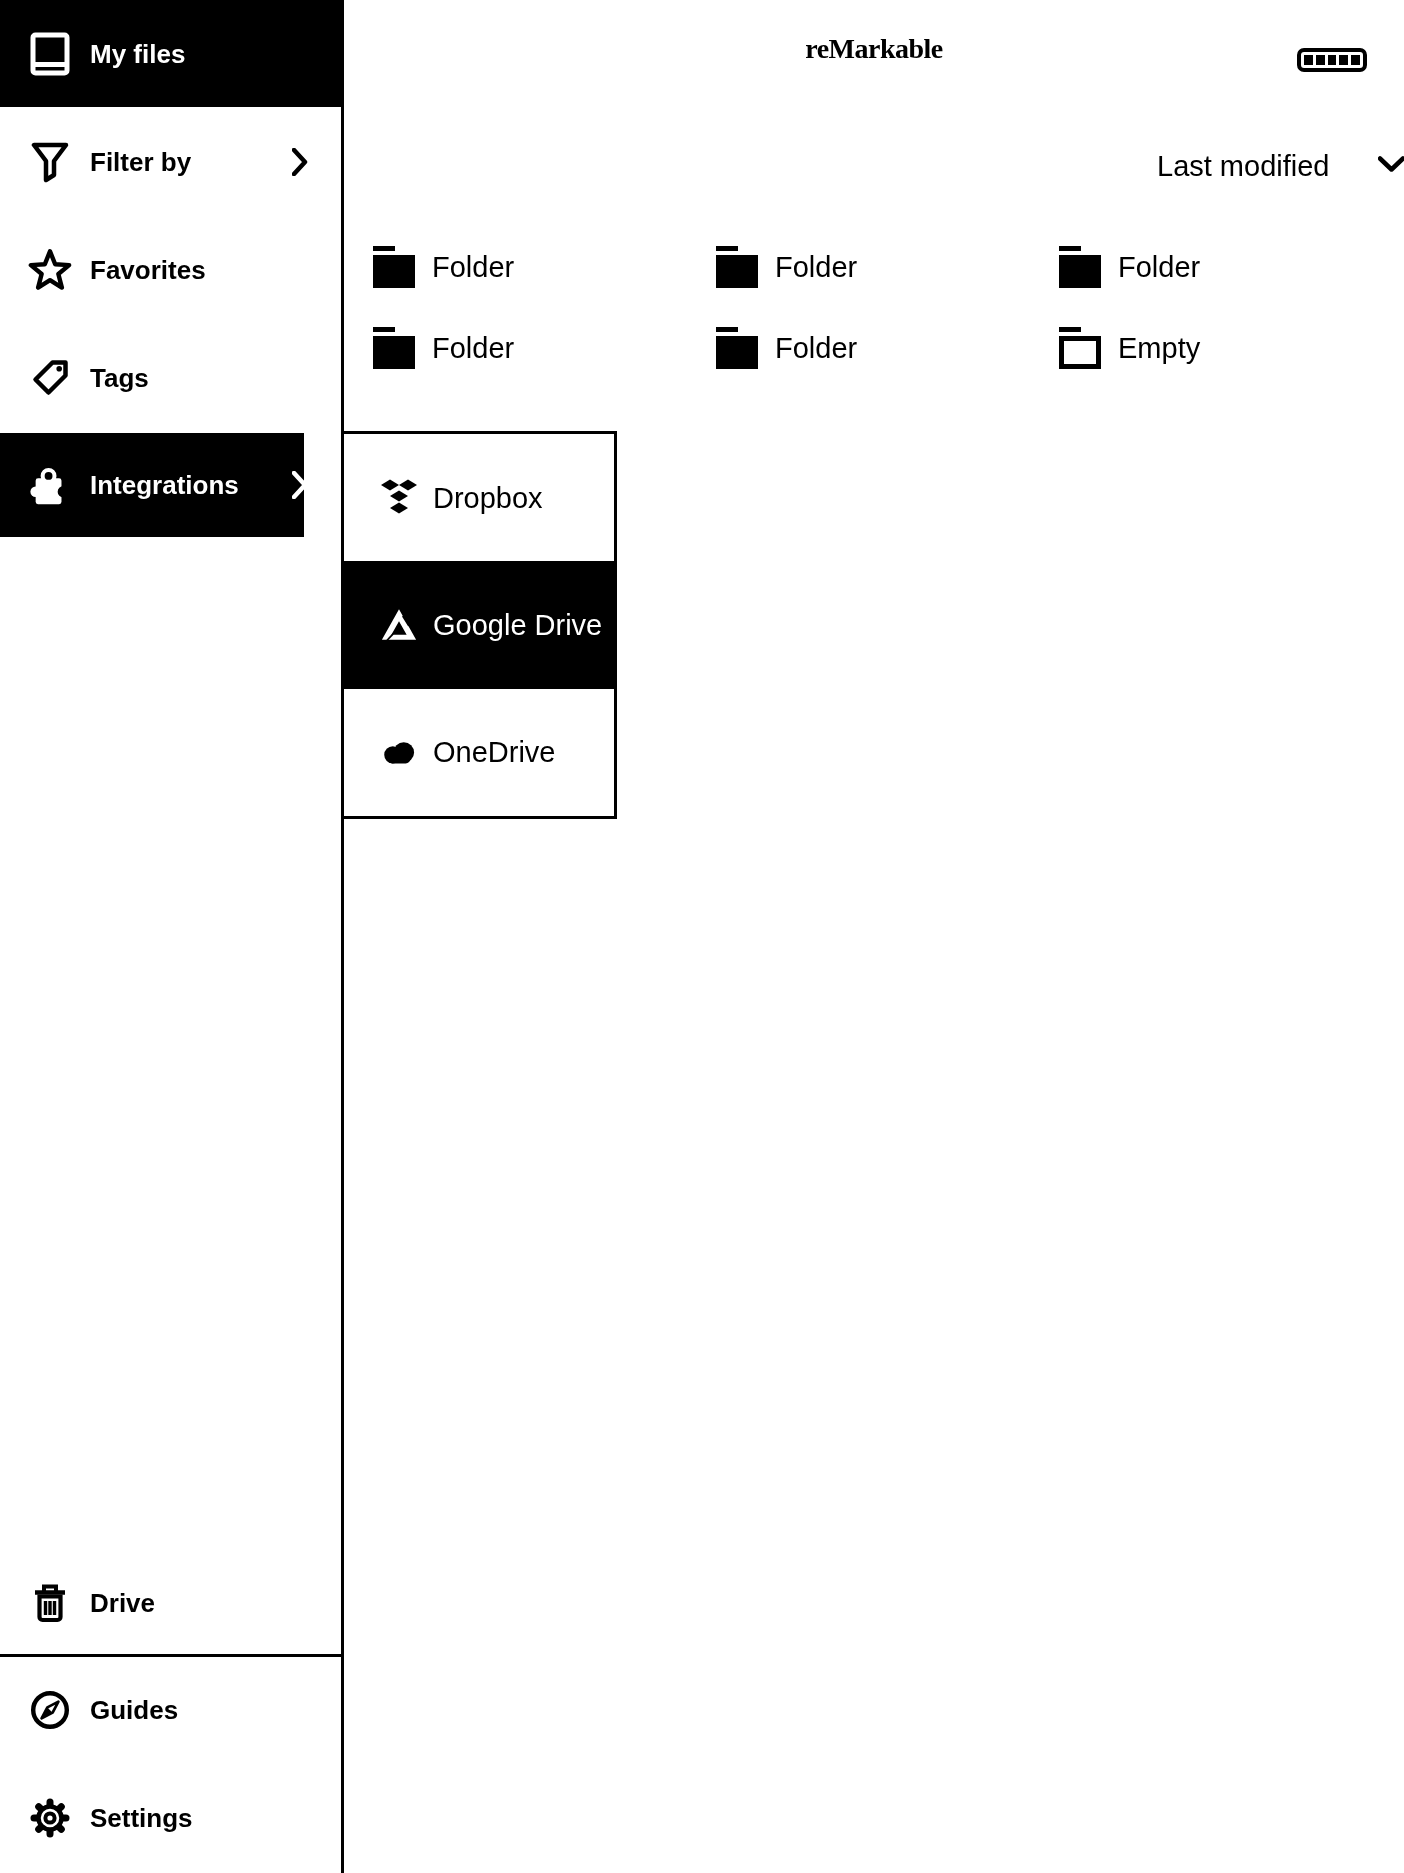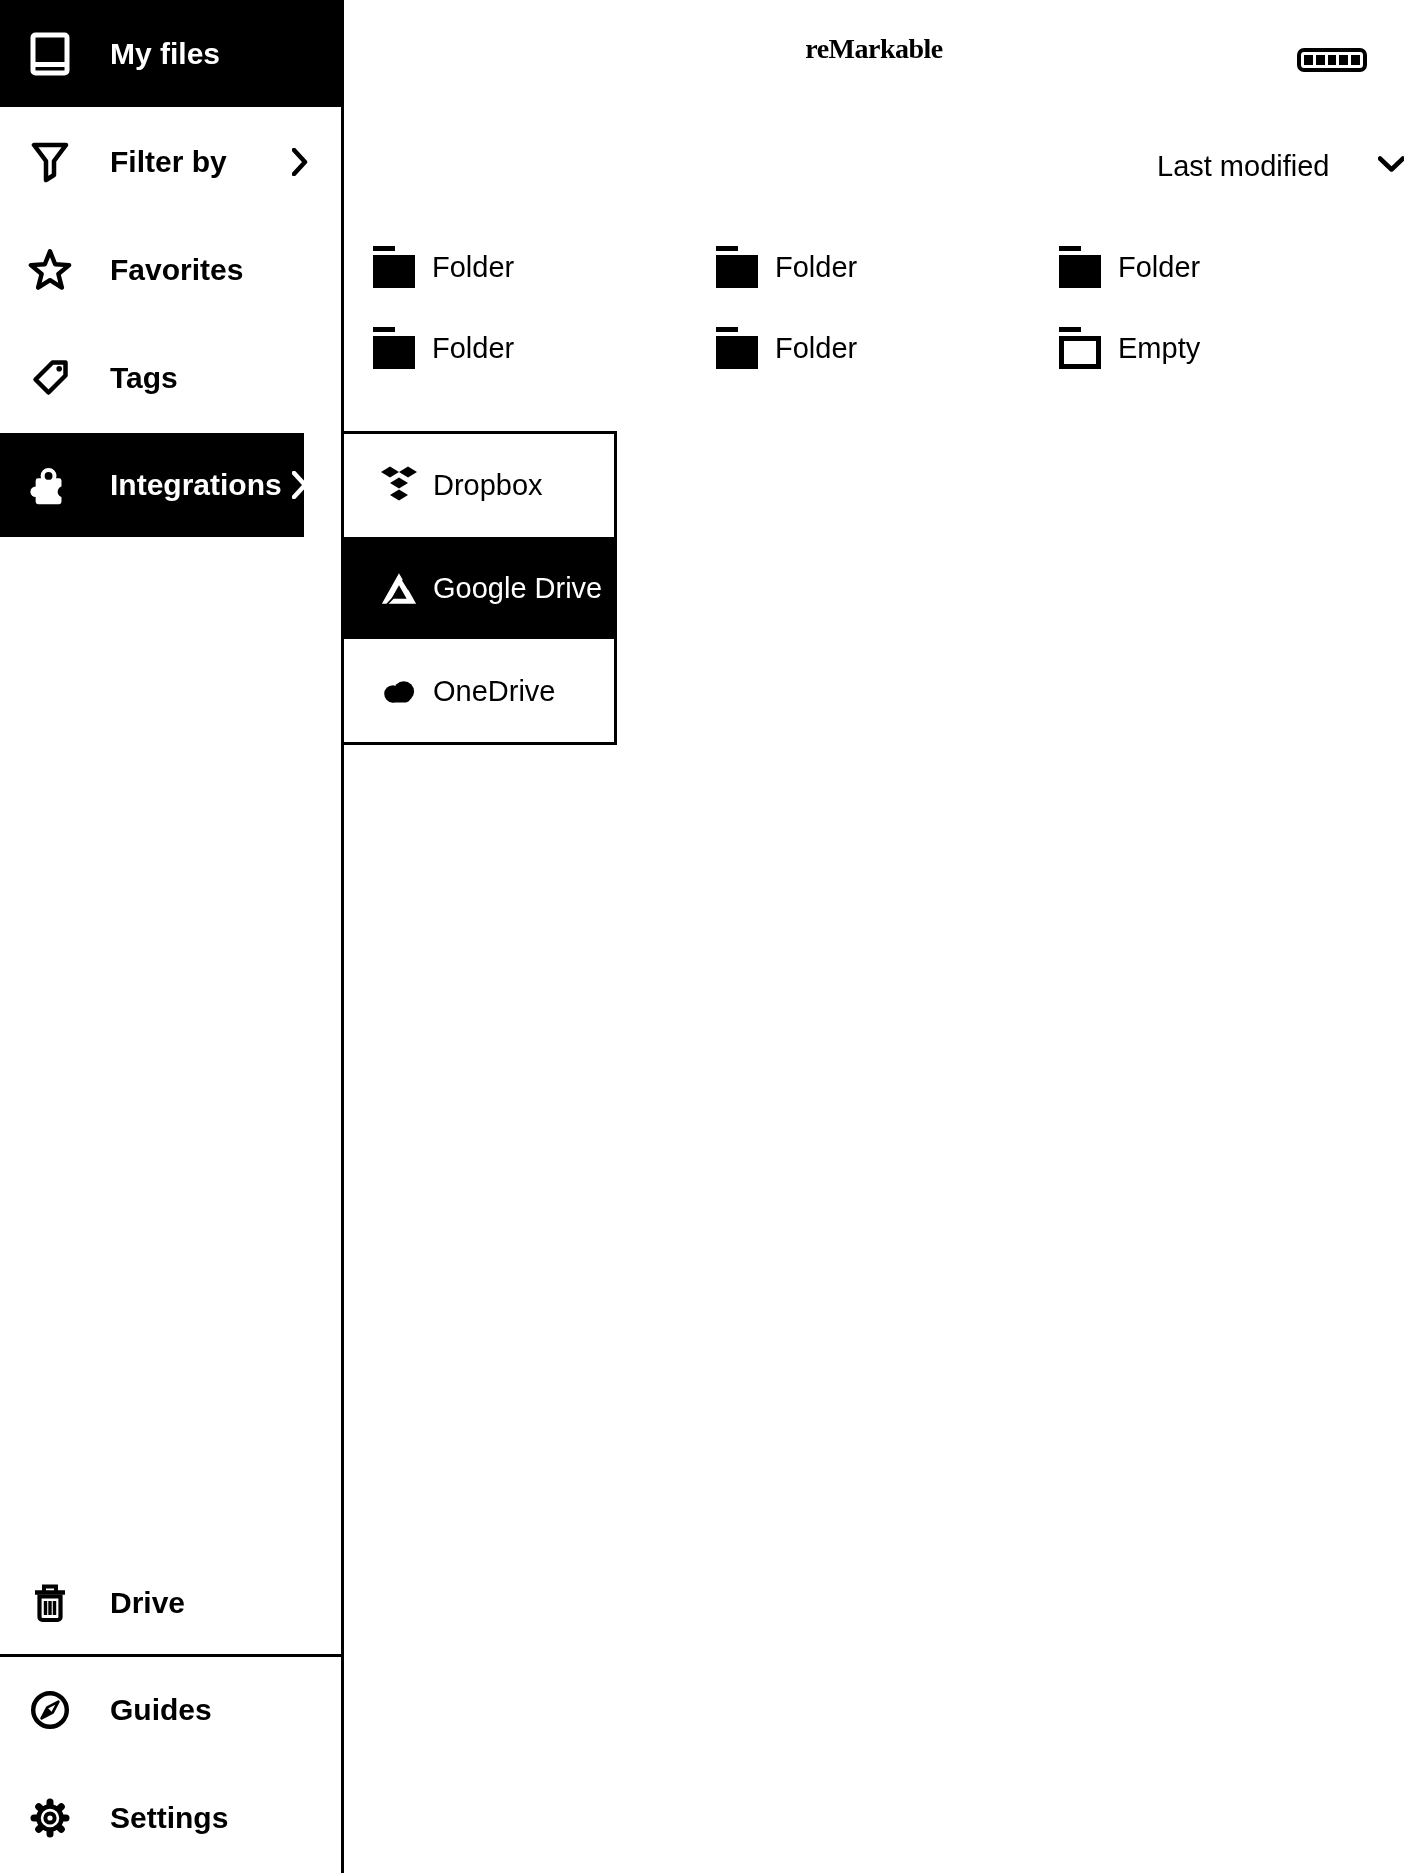--- a/index.html
+++ b/index.html
@@ -9,26 +9,26 @@
   }
   
   .sidebar{position:absolute;left:0;top:0;width:344px;height:1873px;
     border-right:3px solid #000;box-sizing:border-box;background:#fff;}
   .sb-header{position:absolute;left:0;top:0;width:344px;height:107px;background:#000;color:#fff;}
   .nav-item{position:absolute;left:0;width:332px;height:104px;cursor:default;}
   .nav-item.active{background:#000;color:#fff;width:304px;}
   .icon-box{position:absolute;left:28px;top:50%;transform:translateY(-50%);
     width:44px;height:46px;display:flex;align-items:center;justify-content:center;}
   .nav-label{position:absolute;left:90px;top:50%;transform:translateY(-50%);
-    font-size:30px;font-weight:bold;white-space:nowrap;margin-left:20px;}
+    font-size:26px;font-weight:bold;white-space:nowrap;}
   .nav-chevron{position:absolute;left:292px;top:50%;transform:translateY(-50%);
     width:16px;height:28px;display:flex;align-items:center;}
   .divider{position:absolute;left:0;width:341px;height:3px;background:#000;}
   
-  .submenu{position:absolute;left:341px;top:431px;width:276px;height:314px;
+  .submenu{position:absolute;left:341px;top:431px;width:276px;height:388px;
     background:#fff;border:3px solid #000;box-sizing:border-box;
     display:flex;flex-direction:column;}
   .sm-item{flex:1;position:relative;background:#fff;color:#000;}
   .sm-item.active{background:#000;color:#fff;}
   .sm-icon{position:absolute;left:34px;top:50%;transform:translateY(-50%);
     width:42px;height:42px;display:flex;align-items:center;justify-content:center;}
   .sm-label{position:absolute;left:89px;top:50%;transform:translateY(-50%);
     font-size:29px;white-space:nowrap;}
   
   .logo{position:absolute;left:344px;right:0;top:33px;text-align:center;

